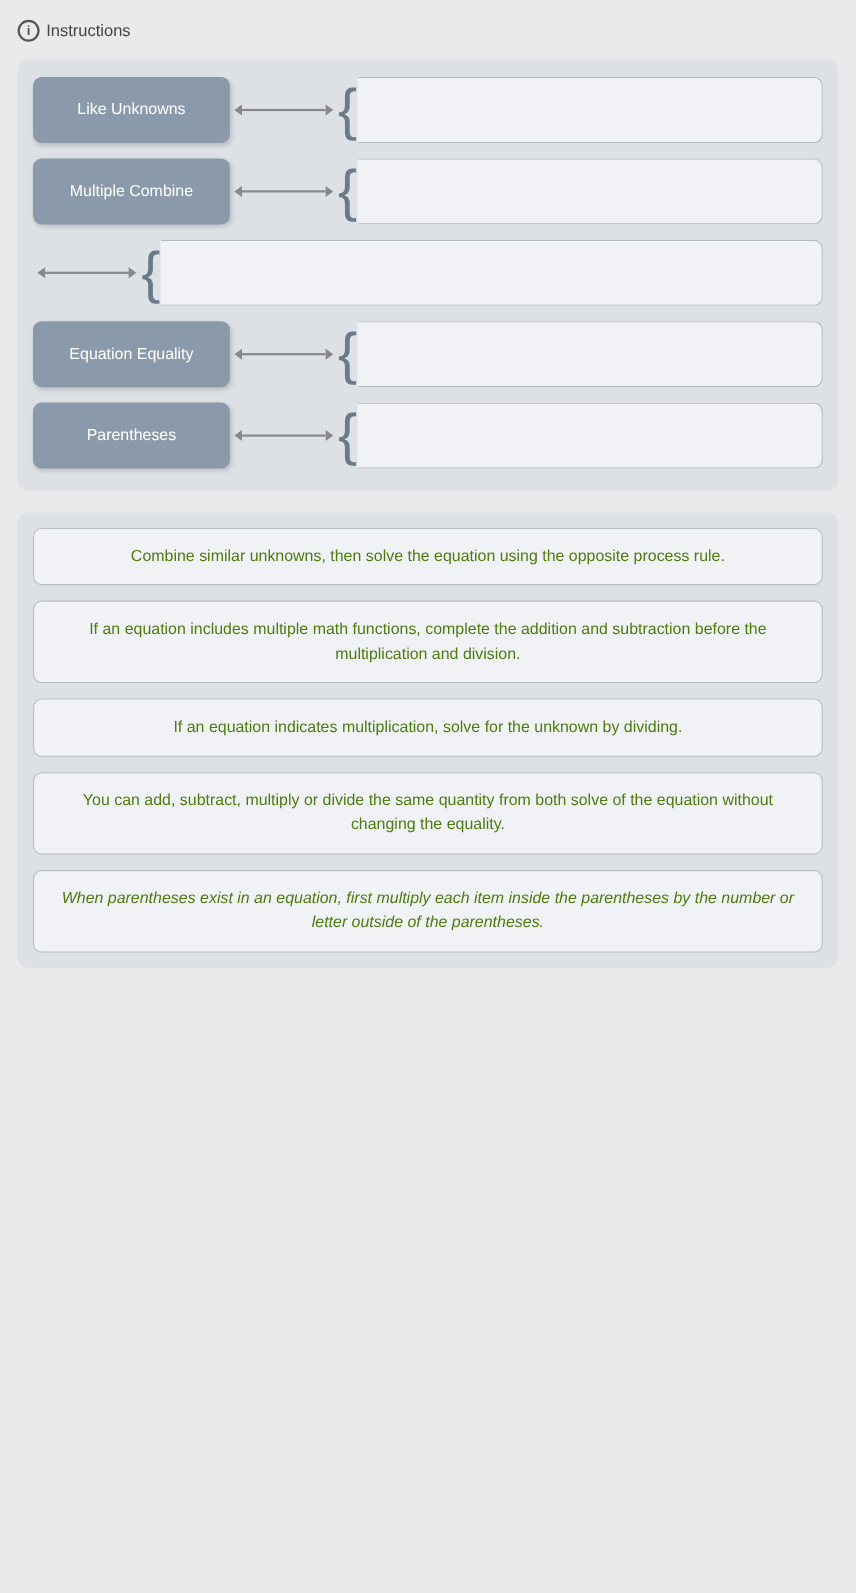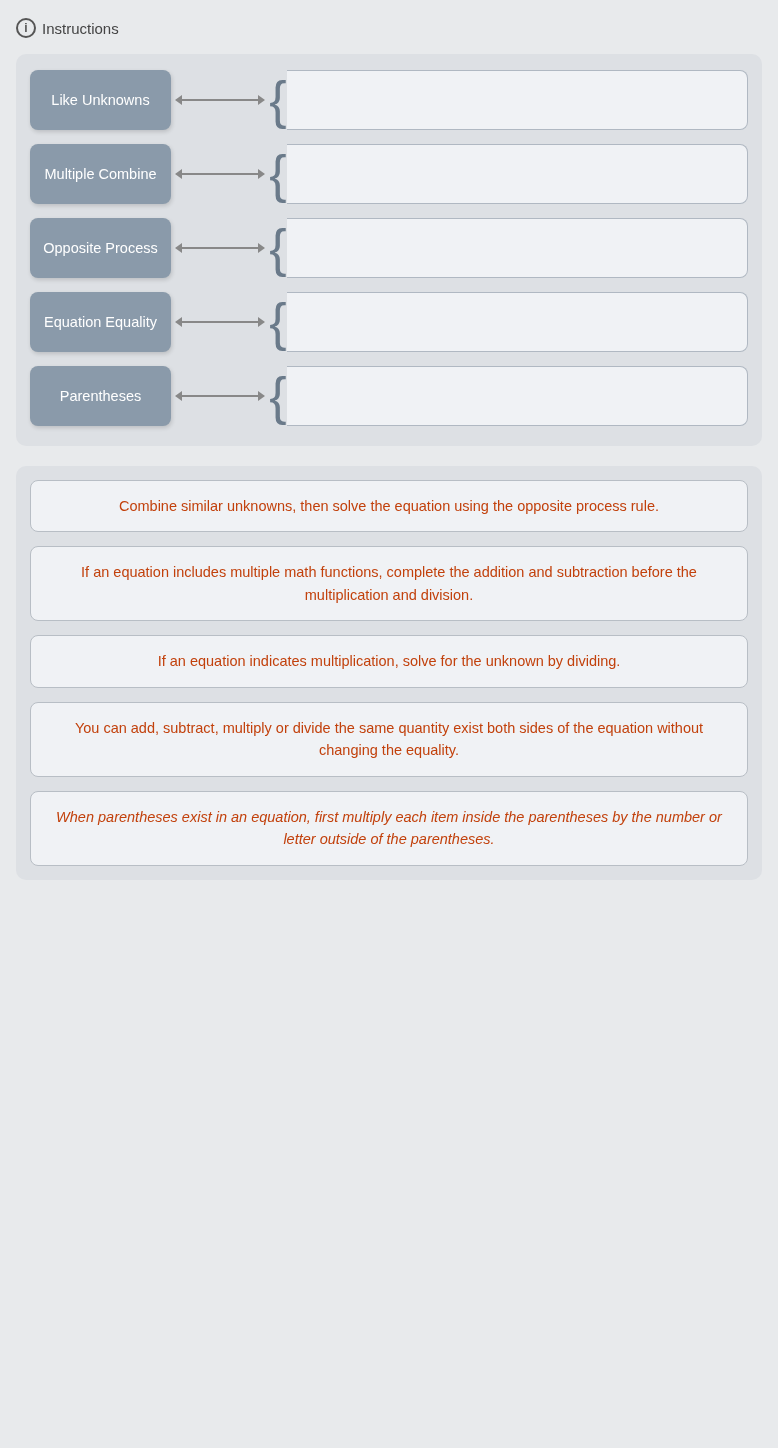--- a/index.html
+++ b/index.html
@@ -55,21 +55,21 @@
       align-items: center;
       margin-bottom: 14px;
     }
 
     .match-row:last-child {
       margin-bottom: 0;
       justify-content: center;
     }
 
     .term-button {
-      width: 141px;
+      width: 179px;
       min-height: 60px;
       background: #8a9aaa;
       border-radius: 8px;
       display: flex;
       align-items: center;
       justify-content: center;
       color: #fff;
       font-size: 14.5px;
       font-weight: 500;
       text-align: center;
@@ -150,21 +150,21 @@
     }
 
     .def-card {
       background: #f0f2f5;
       border-radius: 8px;
       border: 1.5px solid #b8bec5;
       padding: 14px 16px;
       margin-bottom: 14px;
       text-align: center;
       font-size: 14.5px;
-      color: #c2410c;
+      color: #4d7c0f;
       line-height: 1.55;
     }
 
     .def-card:last-child {
       margin-bottom: 0;
       font-style: italic;
     }
   </style>
 </head>
 <body>
@@ -199,21 +199,20 @@
         <div class="arrow-left"></div>
         <div class="arrow-line"></div>
         <div class="arrow-right"></div>
       </div>
       <div class="brace-container">
         <div class="brace-symbol">{</div>
         <div class="answer-inner"></div>
       </div>
     </div>
         <div class="match-row">
-      <button class="term-button">Opposite Process</button>
       <div class="arrow-connector">
         <div class="arrow-left"></div>
         <div class="arrow-line"></div>
         <div class="arrow-right"></div>
       </div>
       <div class="brace-container">
         <div class="brace-symbol">{</div>
         <div class="answer-inner"></div>
       </div>
     </div>
@@ -242,18 +241,18 @@
       </div>
     </div>
       </div>
   </div>
 
   <div class="definitions-section">
     <div id="def-cards-container">
         <div class="def-card">Combine similar unknowns, then solve the equation using the opposite process rule.</div>
         <div class="def-card">If an equation includes multiple math functions, complete the addition and subtraction before the multiplication and division.</div>
         <div class="def-card">If an equation indicates multiplication, solve for the unknown by dividing.</div>
-        <div class="def-card">You can add, subtract, multiply or divide the same quantity exist both sides of the equation without changing the equality.</div>
+        <div class="def-card">You can add, subtract, multiply or divide the same quantity from both solve of the equation without changing the equality.</div>
         <div class="def-card">When parentheses exist in an equation, first multiply each item inside the parentheses by the number or letter outside of the parentheses.</div>
       </div>
   </div>
 
 </div>
 
 </body></html>

